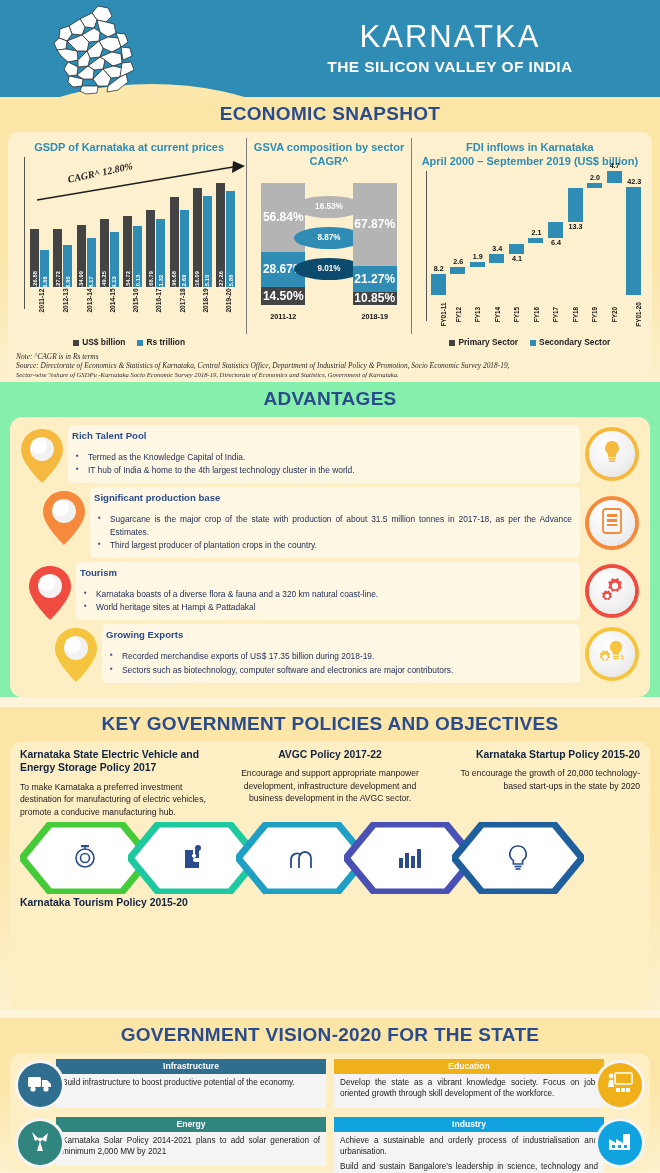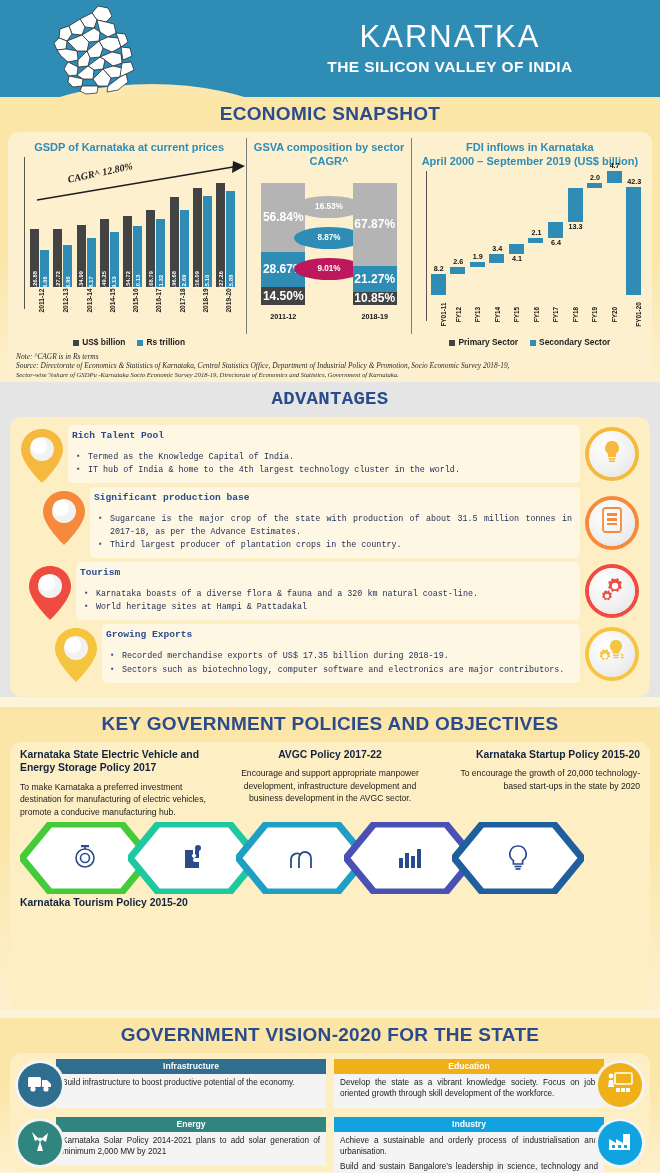--- a/index.html
+++ b/index.html
@@ -74,21 +74,21 @@
   .seg { display:flex; align-items:center; justify-content:center; font-size:12px; font-weight:bold; color:#fff;}
   .seg.grey { background:#b4b4b4; color:#ffffff;}
   .seg.blue { background:#2e8cb5; }
   .seg.dark { background:#434343; }
   .stack-lab { position:absolute; bottom:2px; width:100%; text-align:center; font-size:7.2px; font-weight:bold; color:#111;}
   .ellipses { position:absolute; left:50%; transform:translateX(-50%); bottom:18px; width:70px;}
   .ell { height:22px; border-radius:50%; display:flex; align-items:center; justify-content:center;
      color:#fff; font-size:8.2px; font-weight:bold; margin-bottom:9px;}
   .ell.grey { background:#b4b4b4; }
   .ell.blue { background:#2e8cb5; }
-  .ell.dark { background:#be185d;margin-top:8px; }
+  .ell.dark { background:#0c4a6e;margin-top:8px; }
 
   
   .fdi-plot { position:relative; height:150px; margin:2px 8px 0 14px; border-left:1.3px solid #555;}
   .fdi-bars { position:absolute; left:2px; right:2px; bottom:26px; top:14px; }
   .fdi-col { position:absolute; bottom:0; width:15px; }
   .fdi-bar { position:absolute; width:15px; background:#2e8cb5; }
   .fdi-val { position:absolute; width:26px; left:-5px; text-align:center; font-size:7.2px; font-weight:bold; color:#111; }
   .fdi-axis { position:absolute; left:2px; right:2px; bottom:0; height:26px;}
   .fdi-axis div { position:absolute; bottom:0; width:16px; text-align:center;}
   .fdi-axis span { display:inline-block; transform:rotate(-90deg); transform-origin:center;
@@ -98,21 +98,21 @@
   .legends { display:flex; height:16px; align-items:center; font-size:8.4px; font-weight:bold; color:#1d1d1d;}
   .lg-left { width:238px; display:flex; justify-content:center; gap:12px;}
   .lg-mid { width:168px; }
   .lg-right { width:240px; display:flex; justify-content:center; gap:12px; }
   .sw { display:inline-block; width:6px; height:6px; margin-right:3px; vertical-align:middle;}
   .sw.dark{background:#434343;} .sw.blue{background:#2e8cb5;}
   .note { font-family:"Liberation Serif", serif; font-style:italic; color:#2b2b2b; padding:2px 4px 0 4px; line-height:1.28;}
   .note .l1{font-size:7.4px;} .note .l2{font-size:7.4px;} .note .l3{font-size:6.6px;}
 
   
-  .band-adv { background:#e5e5e5;font-family:Liberation Mono, monospace; }
+  .band-adv { background:#86efac; }
   .adv-panel { margin:0 10px; background:#fdeec4; border-radius:12px; padding:8px 6px 10px; position:relative;}
   .adv-row { position:relative; display:flex; align-items:stretch; margin-bottom:4px; min-height:58px;}
   .pin { position:relative; width:52px; flex:0 0 52px; }
   .pin svg { position:absolute; left:3px; top:2px; }
   .card { flex:1; background:rgba(255,255,255,.55); border-radius:5px; padding:5px 8px 6px 4px; }
   .adv-h { font-size:9.6px; font-weight:bold; margin-bottom:2px;}
   .bullets { list-style:none;margin-top:10px; }
   .bullets li { position:relative; padding-left:16px; font-size:8.4px; color:#1d2b52; line-height:1.45; margin-bottom:1px; text-align:justify;}
   .bullets li::before { content:"\25AA"; position:absolute; left:4px; top:-1px; color:#3a4f86; font-size:8px;}
   .badge { flex:0 0 64px; display:flex; align-items:center; justify-content:center;}

